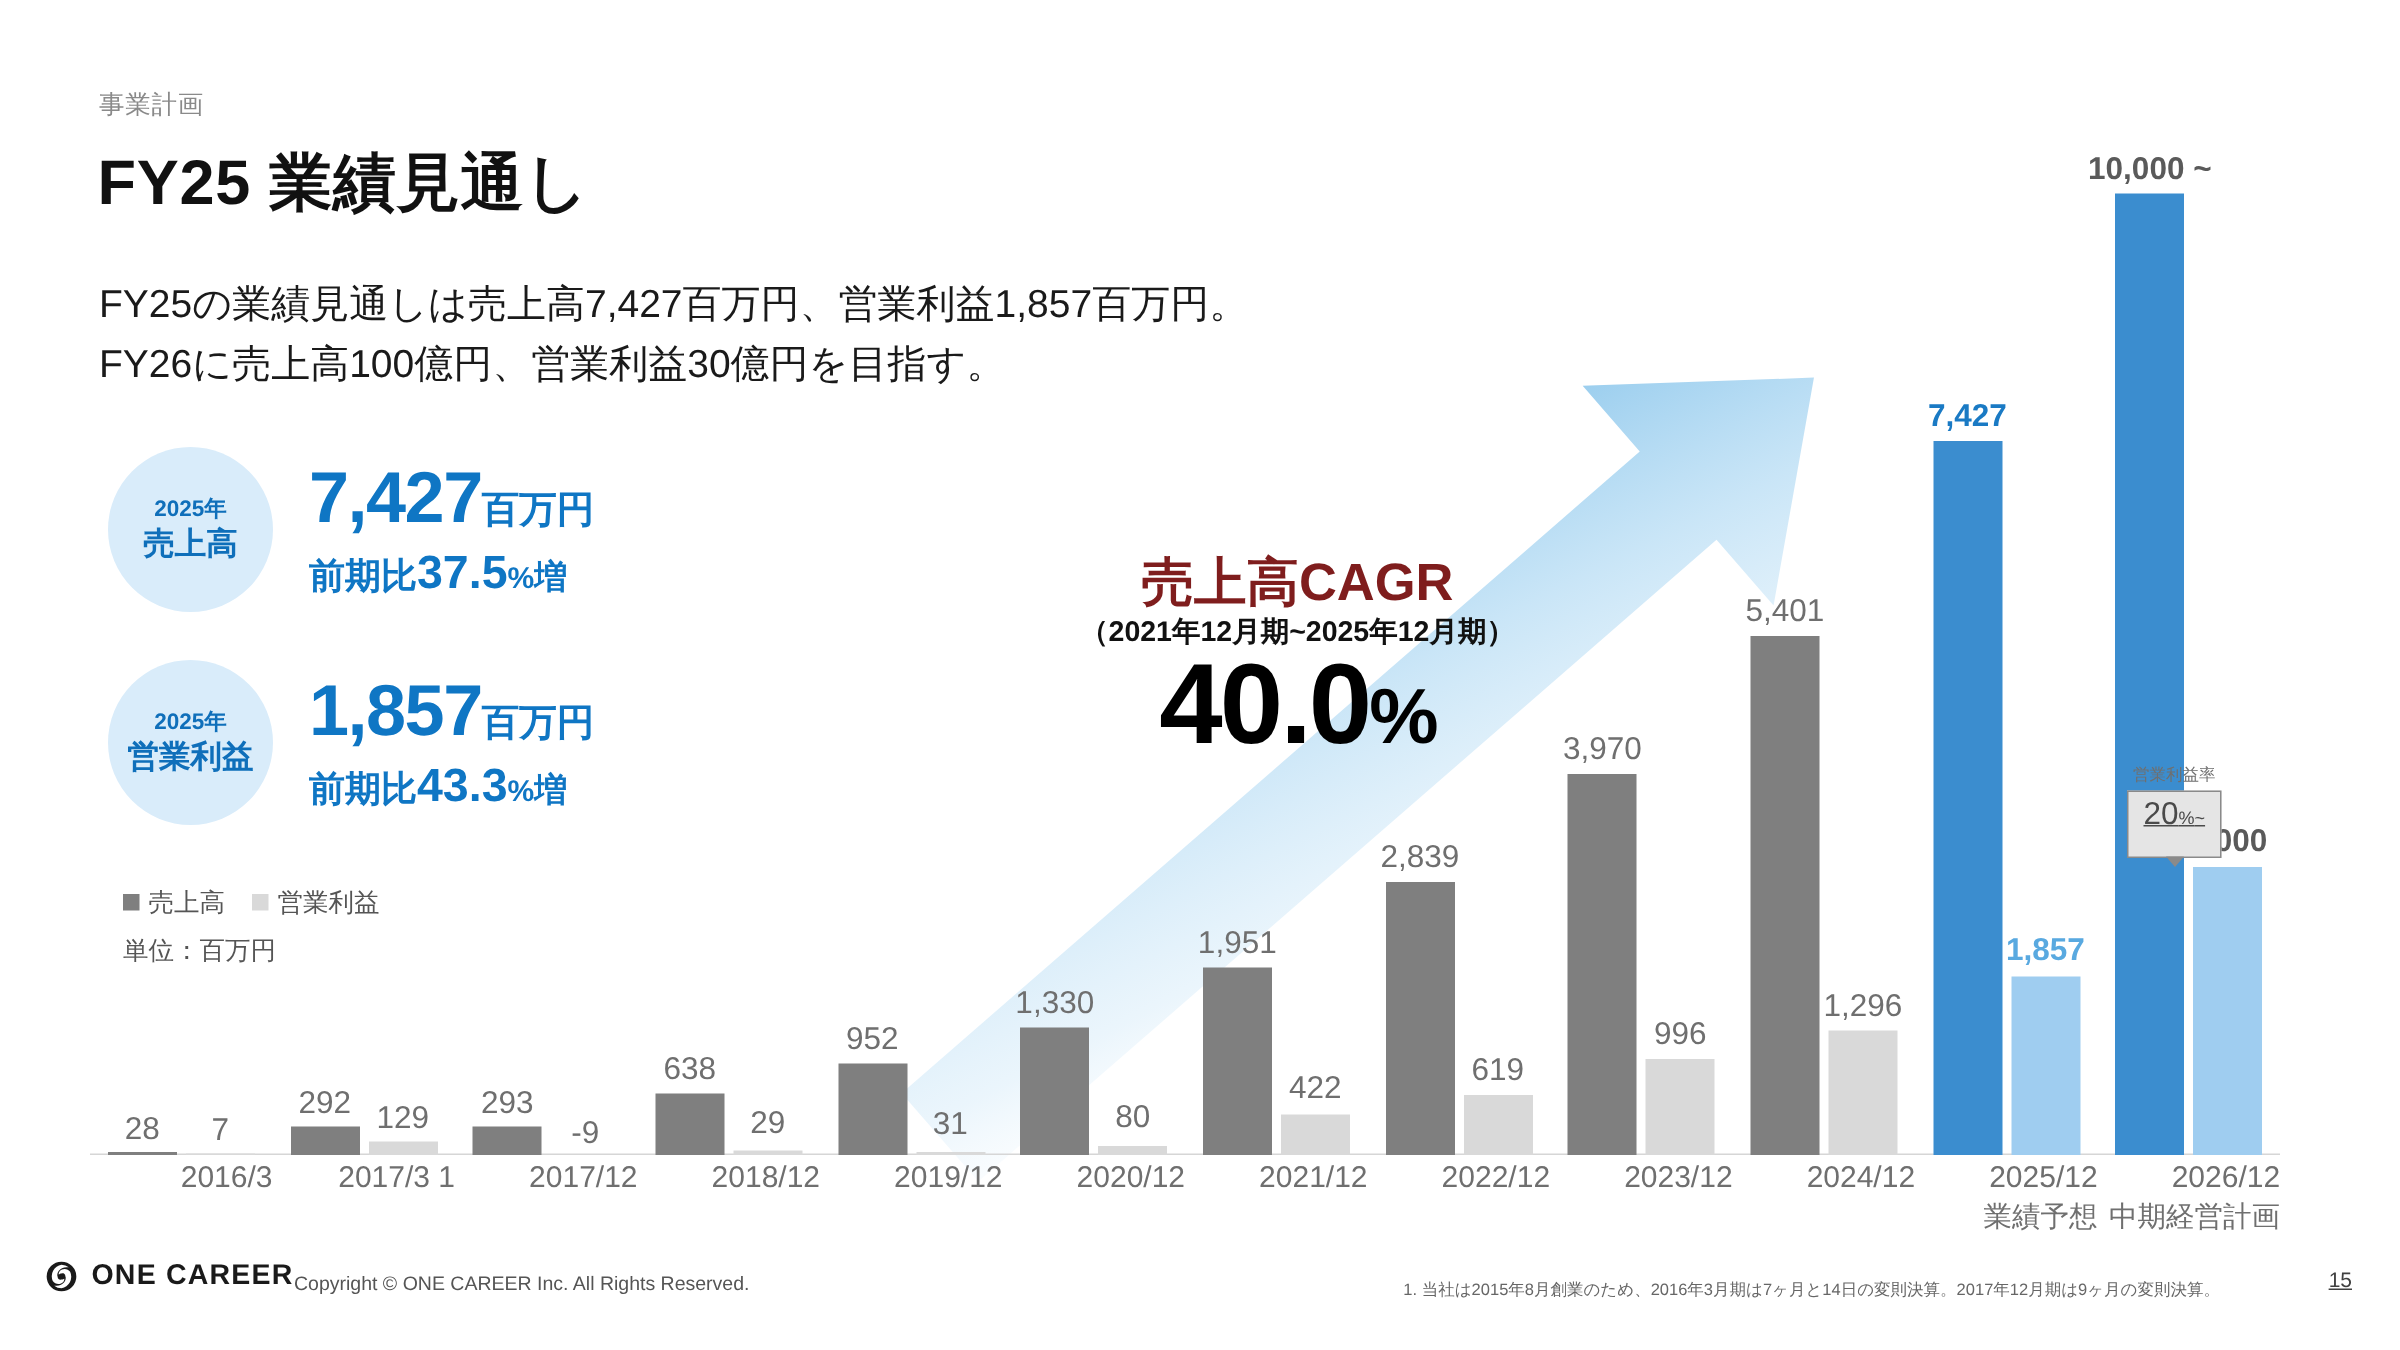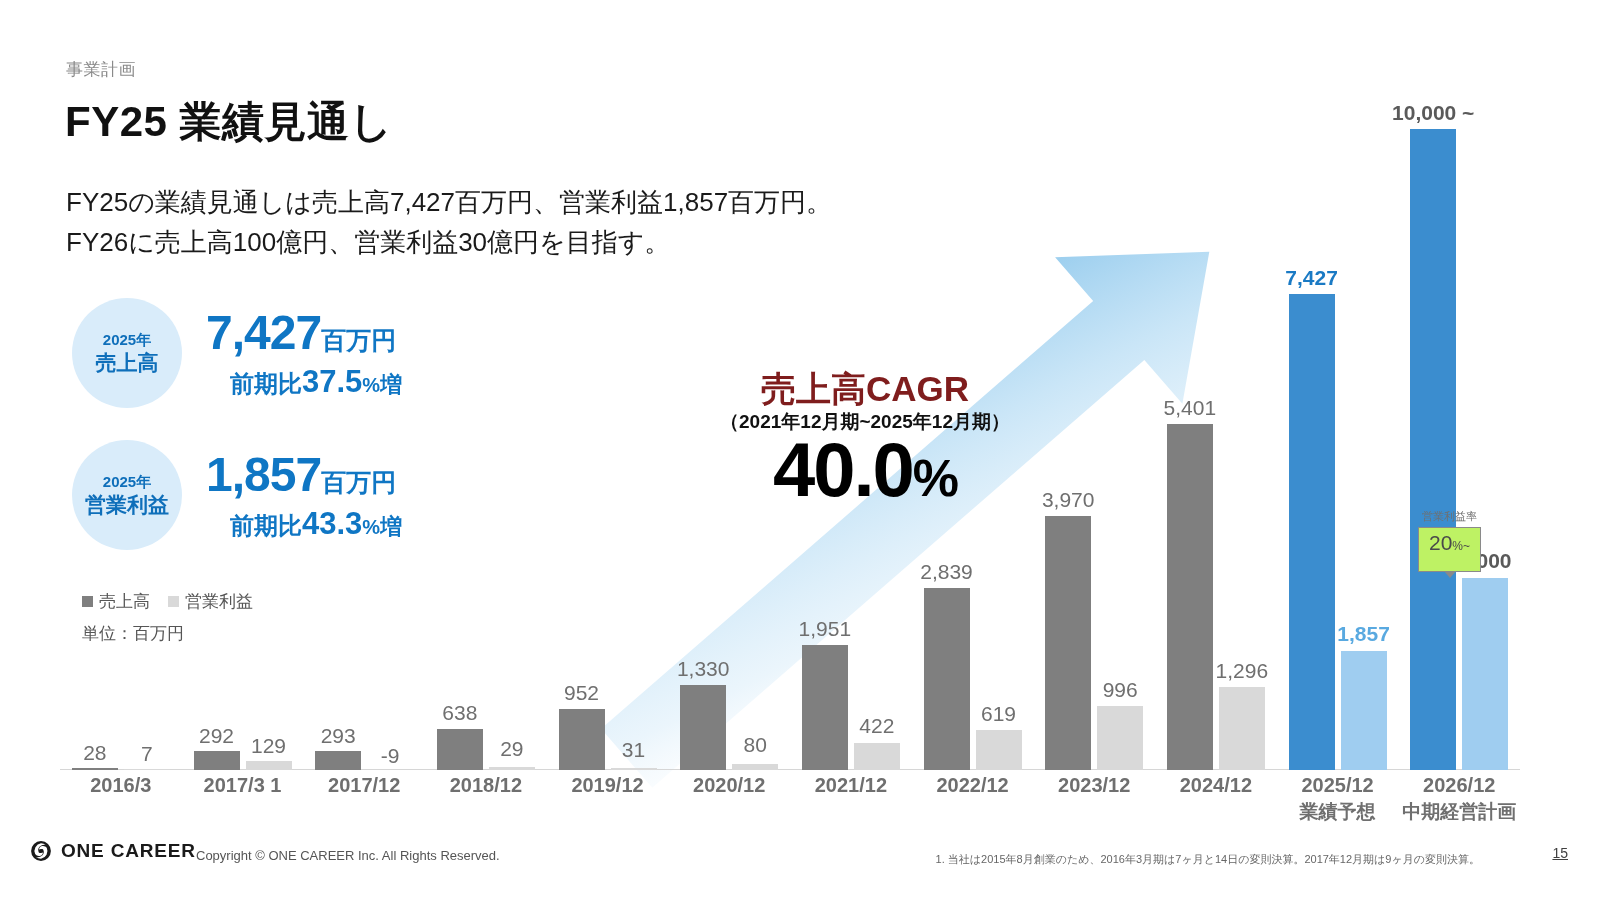--- a/index.html
+++ b/index.html
@@ -36,21 +36,21 @@
     display:flex;flex-direction:column;align-items:center;justify-content:center;
     flex:0 0 auto;
   }
   .kpi-year{font-size:15px;color:#0f6fba;font-weight:700;line-height:1.25;}
   .kpi-kind{font-size:21px;color:#0f6fba;font-weight:700;line-height:1.2;}
   .kpi-body{margin-left:24px;}
   .kpi-main{color:#0f76c4;font-weight:700;line-height:1;white-space:nowrap;}
   .kpi-main .num{font-size:48px;letter-spacing:-1px;}
   .kpi-main .unit{font-size:25px;font-weight:700;}
   .kpi-sub{color:#0f76c4;font-weight:700;white-space:nowrap;margin-top:9px;line-height:1;}
-  .kpi-sub .pre{font-size:24px;margin-left:24px;}
+  .kpi-sub .pre{font-size:24px;}
   .kpi-sub .pct{font-size:31px;}
   .kpi-sub .pmark{font-size:20px;}
   .kpi-sub .suf{font-size:22px;}
 
   
   .legend{position:absolute;left:82px;top:590px;display:flex;align-items:center;gap:18px;}
   .legend-item{display:flex;align-items:center;gap:6px;font-size:17px;color:#555;}
   .sw{width:11px;height:11px;display:inline-block;}
   .sw.dark{background:#7f7f7f;}
   .sw.light{background:#d9d9d9;}
@@ -83,29 +83,29 @@
   .grp.fcast .bar.rev .fill{background:#3b8dcf;}
   .grp.fcast .bar.op .fill{background:#9fcdf0;}
   .grp.fcast .bar.rev .lab{color:#1a7ac4;font-weight:700;}
   .grp.fcast .bar.op .lab{color:#59a9e0;font-weight:700;}
   .grp.plan .bar.rev .fill{background:#3b8dcf;}
   .grp.plan .bar.op .fill{background:#9fcdf0;}
   .grp.plan .bar.rev .lab{color:#5a5a5a;font-weight:700;}
   .grp.plan .bar.op .lab{color:#5a5a5a;font-weight:700;}
 
   .xlabels{position:absolute;left:0;top:602px;width:1460px;display:flex;}
-  .xl{flex:1 1 0;text-align:center;font-size:20px;color:#6f6f6f;line-height:1.35;font-weight:bold;}
+  .xl{flex:1 1 0;text-align:right;font-size:20px;color:#6f6f6f;line-height:1.35;}
   .xl .sub2{display:block;font-size:19px;}
 
   
   .callout{position:absolute;left:1418px;top:509px;width:auto;text-align:center;}
   .callout-cap{font-size:11px;color:#6f6f6f;letter-spacing:0;margin-bottom:3px;white-space:nowrap;}
   .callout-box{
     border:1px solid #8a8a8a;padding:3px 10px 16px;display:inline-block;
-    color:#4a4a4a;white-space:nowrap;position:relative;background:#bef264;
+    color:#4a4a4a;white-space:nowrap;position:relative;background:#e5e5e5;text-decoration:underline;
   }
   .callout-box .big{font-size:21px;font-weight:400;}
   .callout-box .sm{font-size:12px;}
   .callout-tri{
     position:absolute;left:50%;transform:translateX(-50%);top:100%;
     width:0;height:0;border-left:6px solid transparent;border-right:6px solid transparent;
     border-top:7px solid #8a8a8a;
   }
 
   

